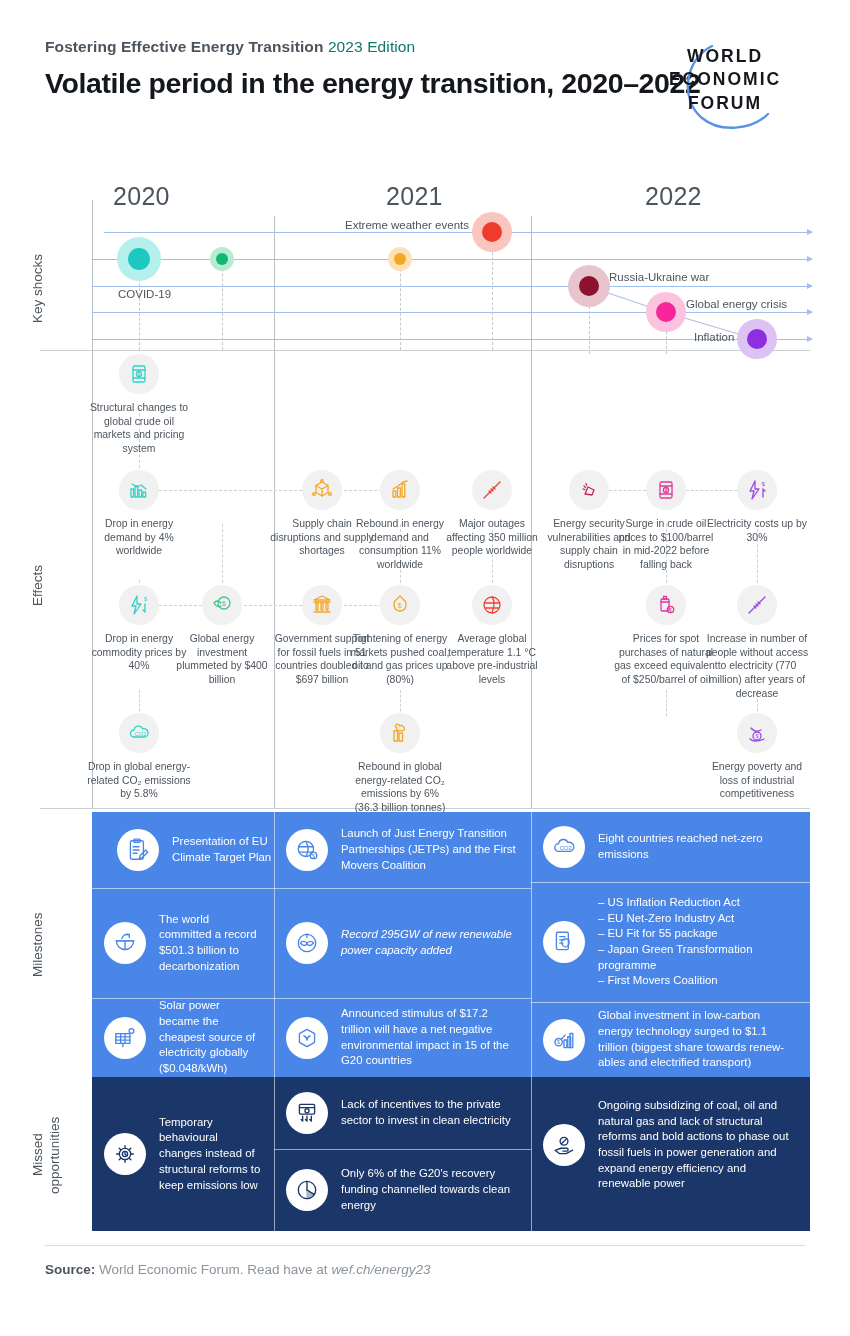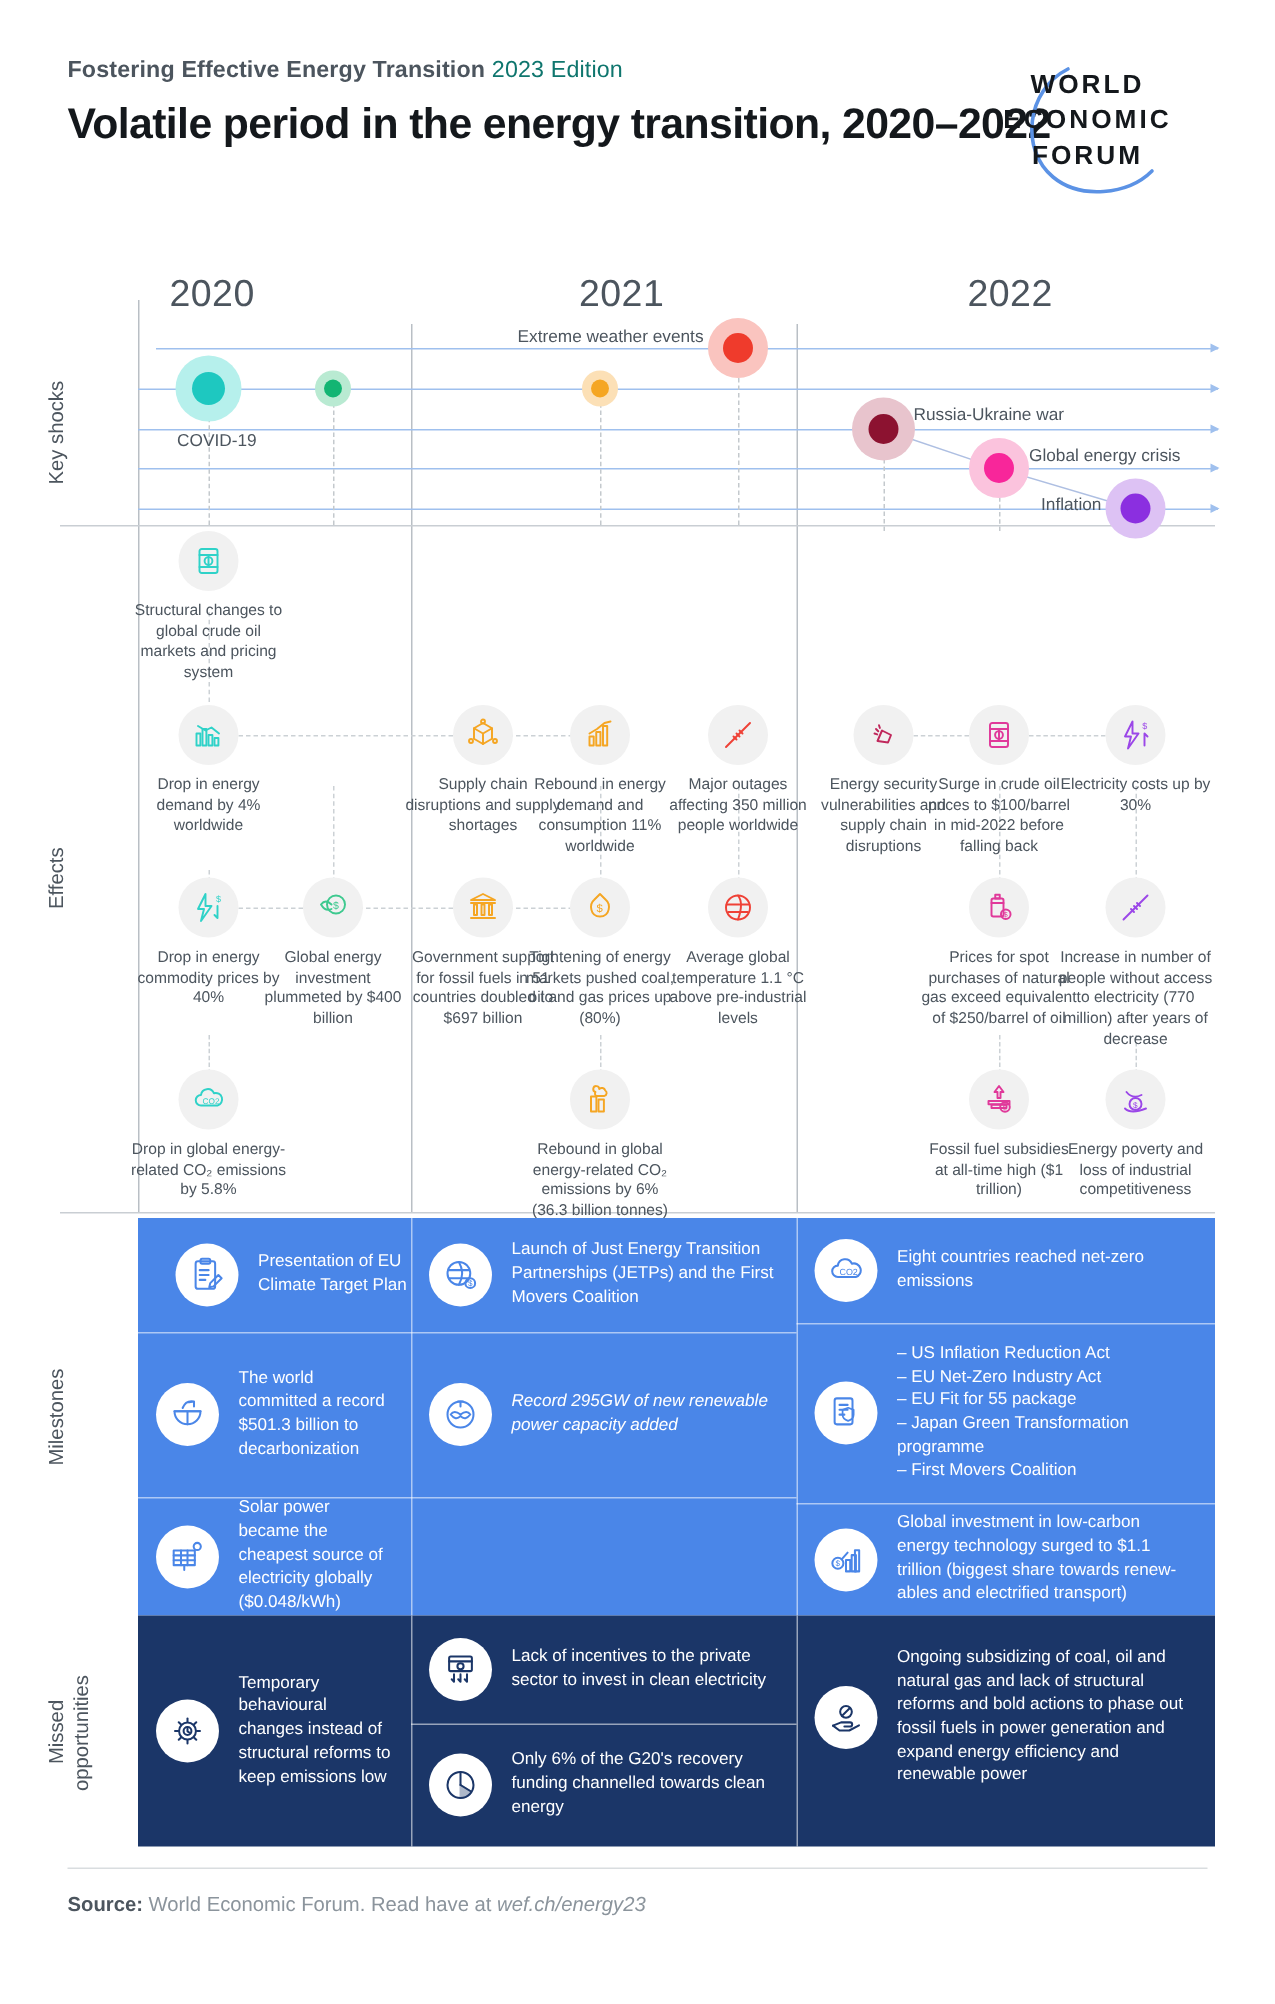--- a/index.html
+++ b/index.html
@@ -368,32 +368,20 @@
     </div>
     <div class="node" style="left: 705px; top: 235px;">
       <div class="ico">
         <svg width="24" height="24" viewBox="0 0 24 24" fill="none" stroke="#9b47e8" stroke-width="1.3" stroke-linecap="round" stroke-linejoin="round">
           <path d="M4 20 L20 4"></path>
           <path d="M9 13 l2 2 M11 11 l2 2 M13 9 l2 2"></path>
         </svg>
       </div>
       <div class="cap">Increase in number of people without access to electricity (770 million) after years of decrease</div>
     </div>
-    <div class="node" style="left: 614px; top: 363px;">
-      <div class="ico">
-        <svg width="24" height="24" viewBox="0 0 24 24" fill="none" stroke="#e0399a" stroke-width="1.3" stroke-linecap="round" stroke-linejoin="round">
-          <path d="M12 3 l3 4 h-2 v4 h-2 V7 H9z"></path>
-          <rect x="5" y="13" width="14" height="2.2"></rect>
-          <rect x="7" y="15.5" width="10" height="2.2"></rect>
-          <circle cx="16" cy="17" r="3.2"></circle>
-          <text x="14.5" y="19" font-size="5" stroke="none" fill="#e0399a">$</text>
-        </svg>
-      </div>
-      <div class="cap">Fossil fuel subsidies at all-time high ($1 trillion)</div>
-    </div>
     <div class="node" style="left: 705px; top: 363px;">
       <div class="ico">
         <svg width="24" height="24" viewBox="0 0 24 24" fill="none" stroke="#9b47e8" stroke-width="1.3" stroke-linecap="round" stroke-linejoin="round">
           <path d="M6 7 q4 5 10 2"></path>
           <circle cx="12" cy="15" r="4"></circle>
           <text x="10.4" y="17.4" font-size="5.5" stroke="none" fill="#9b47e8">$</text>
           <path d="M5 18 q4 4 14 0"></path>
         </svg>
       </div>
       <div class="cap">Energy poverty and loss of industrial competitiveness</div>
@@ -458,20 +446,29 @@
         <svg width="26" height="26" viewBox="0 0 24 24" fill="none" stroke="#4a86e8" stroke-width="1.25" stroke-linecap="round" stroke-linejoin="round">
           <circle cx="12" cy="12" r="8"></circle>
           <path d="M12 12 q-4-3-6 0 q3 4 6 1"></path>
           <path d="M12 12 q4-3 6 0 q-3 4-6 1"></path>
           <path d="M12 7 v-3 M10.5 4 h3"></path>
         </svg>
       </div>
       <div class="txt" style="white-space: pre-line;">Record 295GW of new renewable power capacity added</div>
     </div>
     <div class="cellsep" style="left: 182px; top: 186px; width: 257px; height: 1px;"></div>
+    <div class="cell" style="left: 182px; top: 186px; width: 257px; height: 79px;">
+      <div class="circ">
+        <svg width="26" height="26" viewBox="0 0 24 24" fill="none" stroke="#4a86e8" stroke-width="1.25" stroke-linecap="round" stroke-linejoin="round">
+          <path d="M12 4 l7 4 v8 l-7 4 -7-4V8z"></path>
+          <path d="M9 10 q3 1 3 4 M15 10 q-3 1 -3 4"></path>
+        </svg>
+      </div>
+      <div class="txt" style="white-space: pre-line;">Announced stimulus of $17.2 trillion will have a net negative environmental impact in 15 of the G20 countries</div>
+    </div>
     <div class="cellsep" style="left: 439px; top: 0px; width: 1px; height: 265px;"></div>
     <div class="cell" style="left: 439px; top: 0px; width: 279px; height: 70px;">
       <div class="circ">
         <svg width="26" height="26" viewBox="0 0 24 24" fill="none" stroke="#4a86e8" stroke-width="1.25" stroke-linecap="round" stroke-linejoin="round">
           <path d="M7 16 a3.5 3.5 0 0 1 0-7 a4.5 4.5 0 0 1 8.6-1.2 A3.6 3.6 0 0 1 18 16z"></path>
           <text x="8" y="15" font-size="5.5" stroke="none" fill="#4a86e8">CO2</text>
         </svg>
       </div>
       <div class="txt" style="white-space: pre-line;">Eight countries reached net-zero emissions</div>
     </div>

